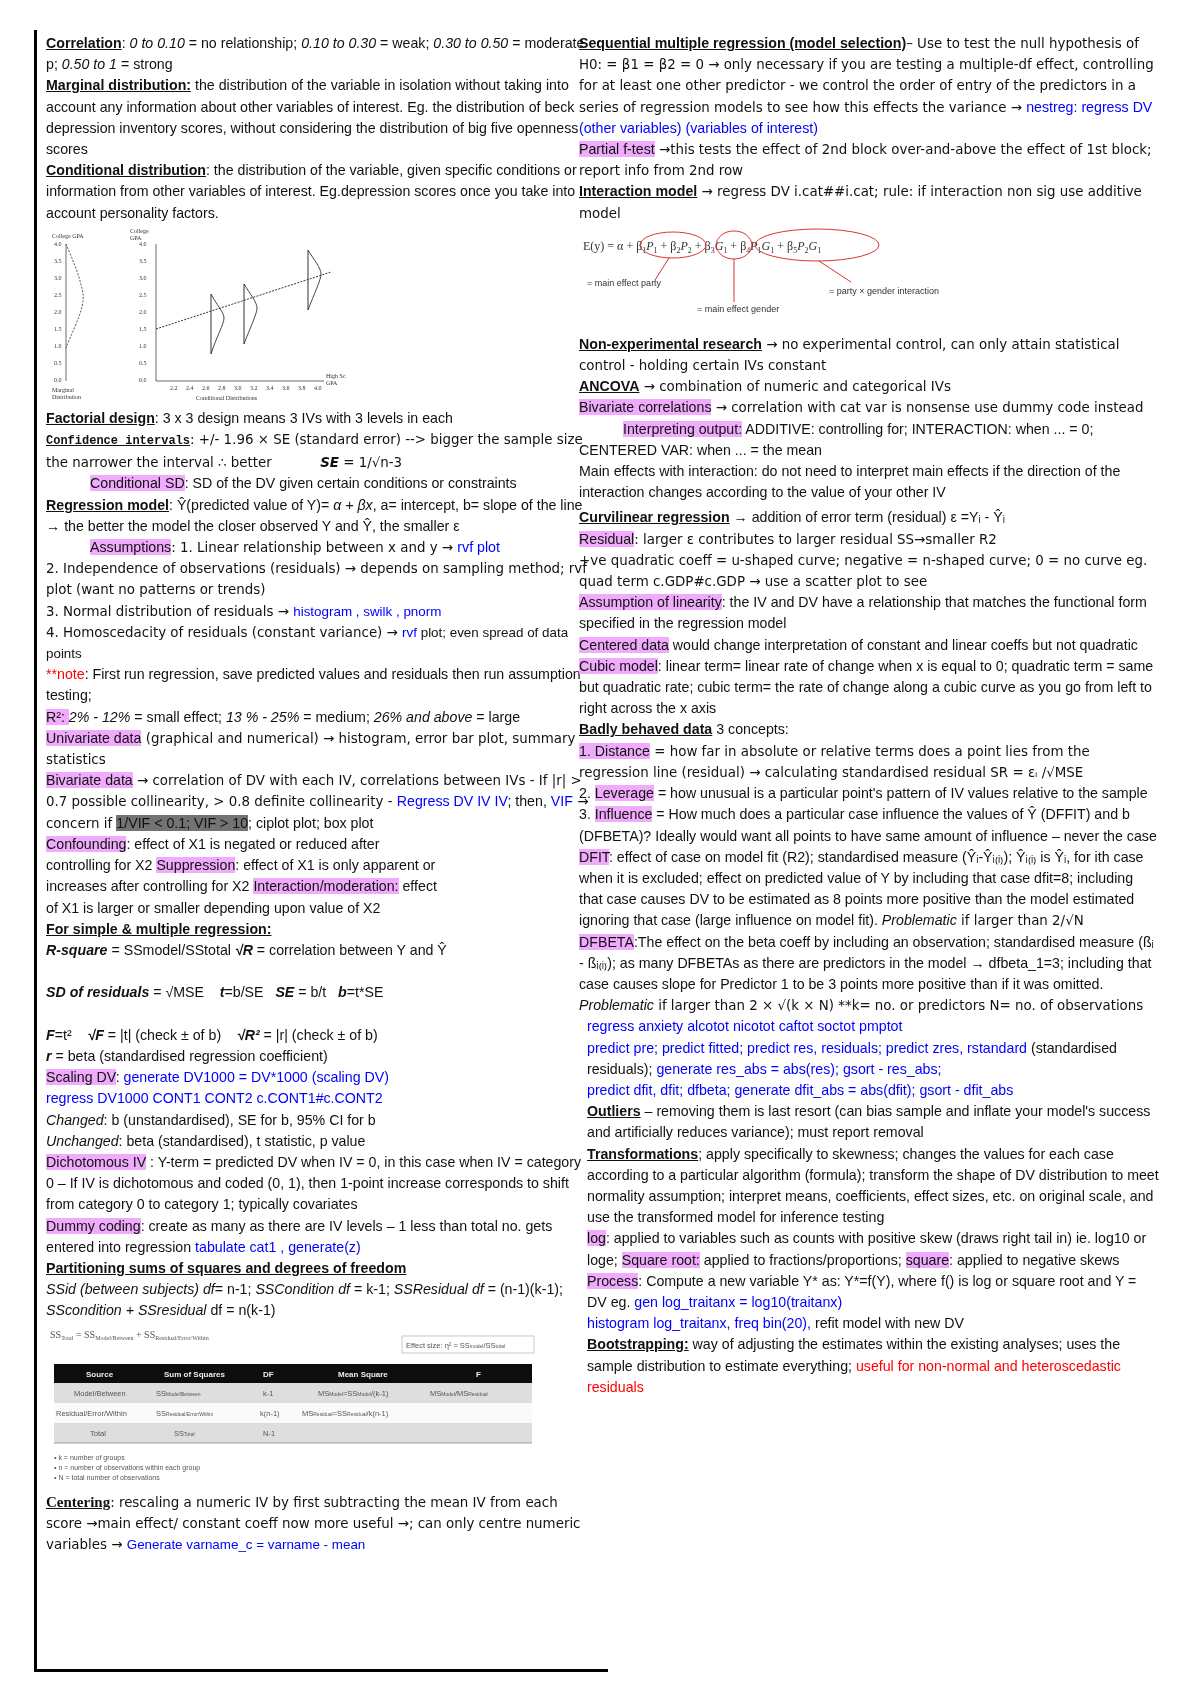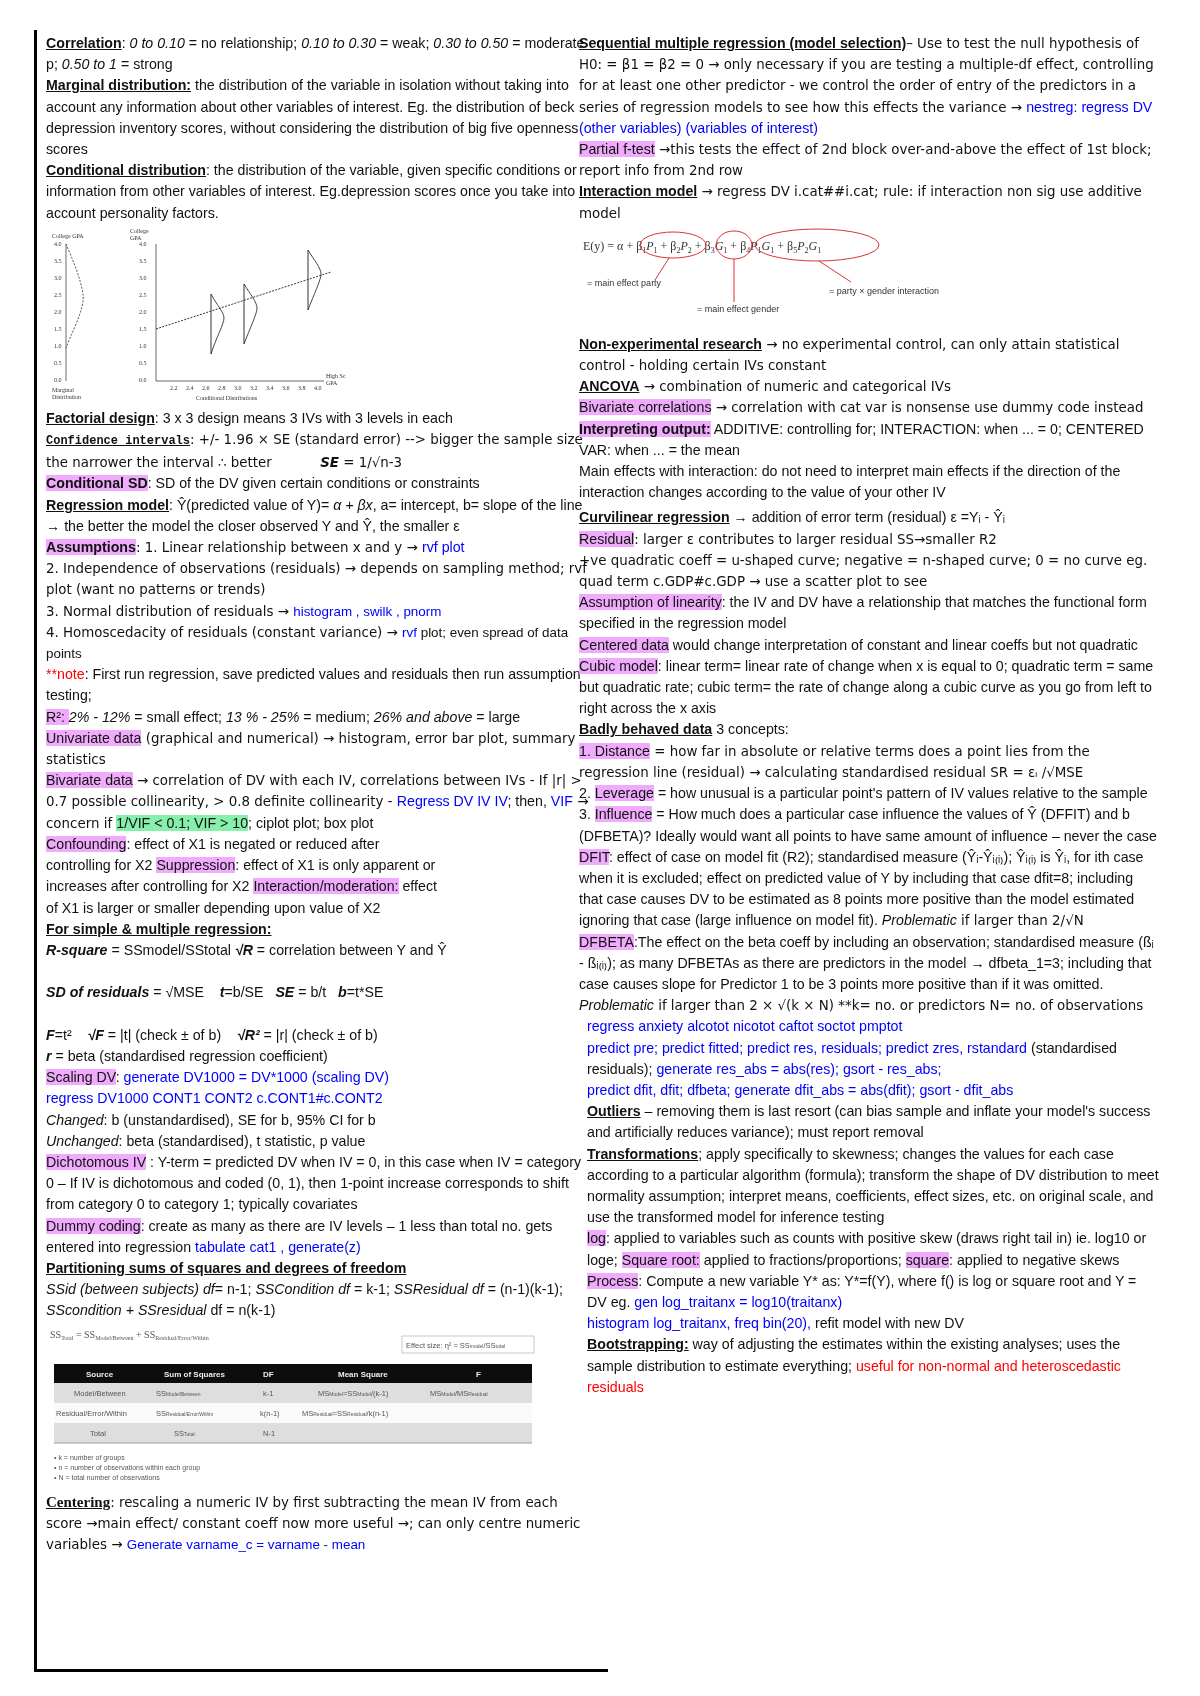--- a/index.html
+++ b/index.html
@@ -6,25 +6,25 @@
   body { width: 1200px; height: 1696px; position: relative; overflow: hidden;
          font-family: "Liberation Sans", sans-serif; color: #111; }
   .col { position: absolute; font-size: 14.2px; line-height: 21.2px; }
   #left { left: 46px; top: 33px; width: 545px; }
   #right { left: 579px; top: 33px; width: 580px; }
   .frame-left { position: absolute; left: 34px; top: 30px; width: 3px; height: 1642px; background: #000; }
   .frame-bottom { position: absolute; left: 34px; top: 1669px; width: 574px; height: 3px; background: #000; }
   .p { margin: 0; }
   .h { font-weight: bold; text-decoration: underline; }
   .hl { background: #f0abfc; }
-  .mg { background: #86efac; }
+  .mg { background: #737373; }
   .blue { color: #0000ff; }
   .red { color: #ff0000; }
   .it { font-style: italic; }
-  .b { font-weight: bold; }
+  .b { font-weight: normal; margin-left: 44px; }
   .bi { font-weight: bold; font-style: italic; }
   .sans2 { font-family: "DejaVu Sans", sans-serif; font-size: 13.4px; }
   .indent { padding-left: 8px; }
   .fig { position: relative; margin: 4px 0 2px 0; }
   .fig svg { display: block; }
   .anova { margin: 4px 0 4px 0; }
   .anova svg { display: block; }
 </style>
 </head>
 <body>

